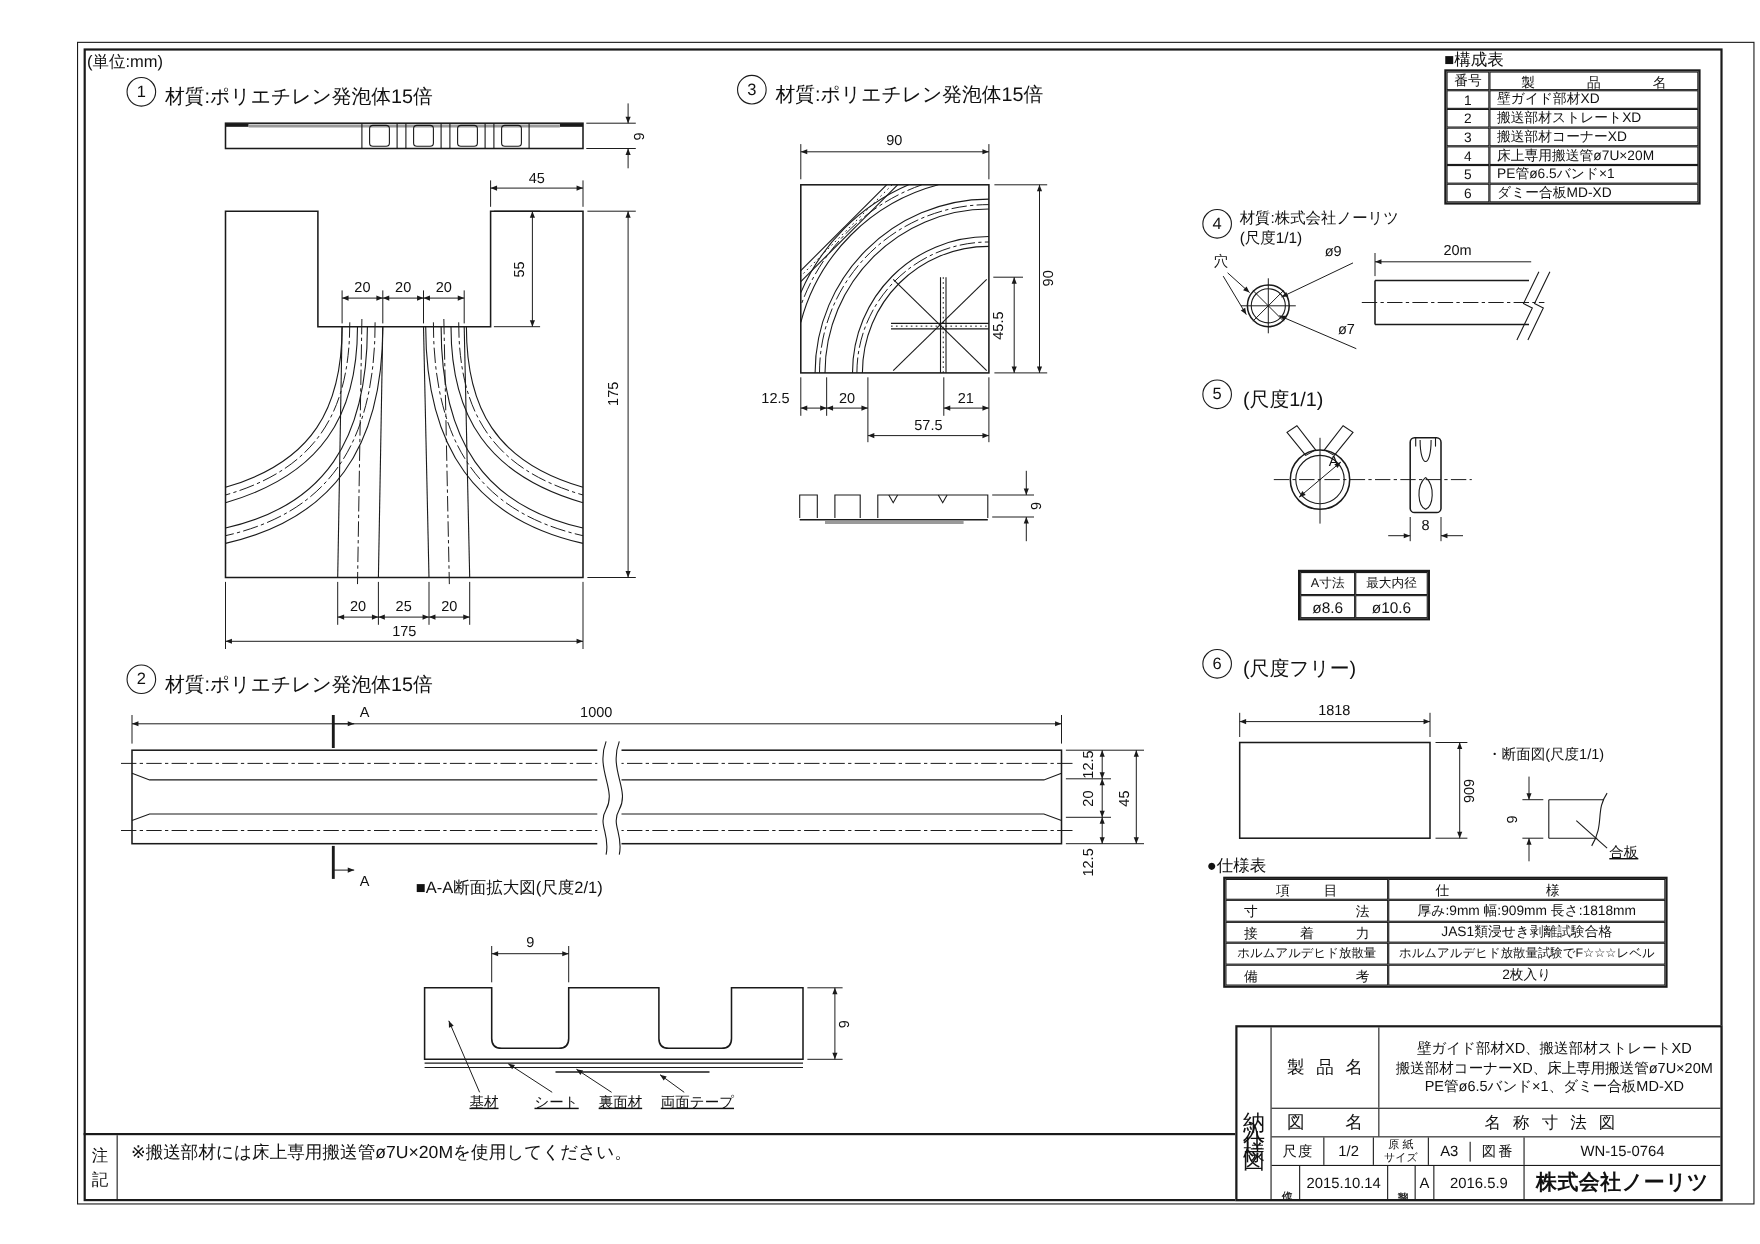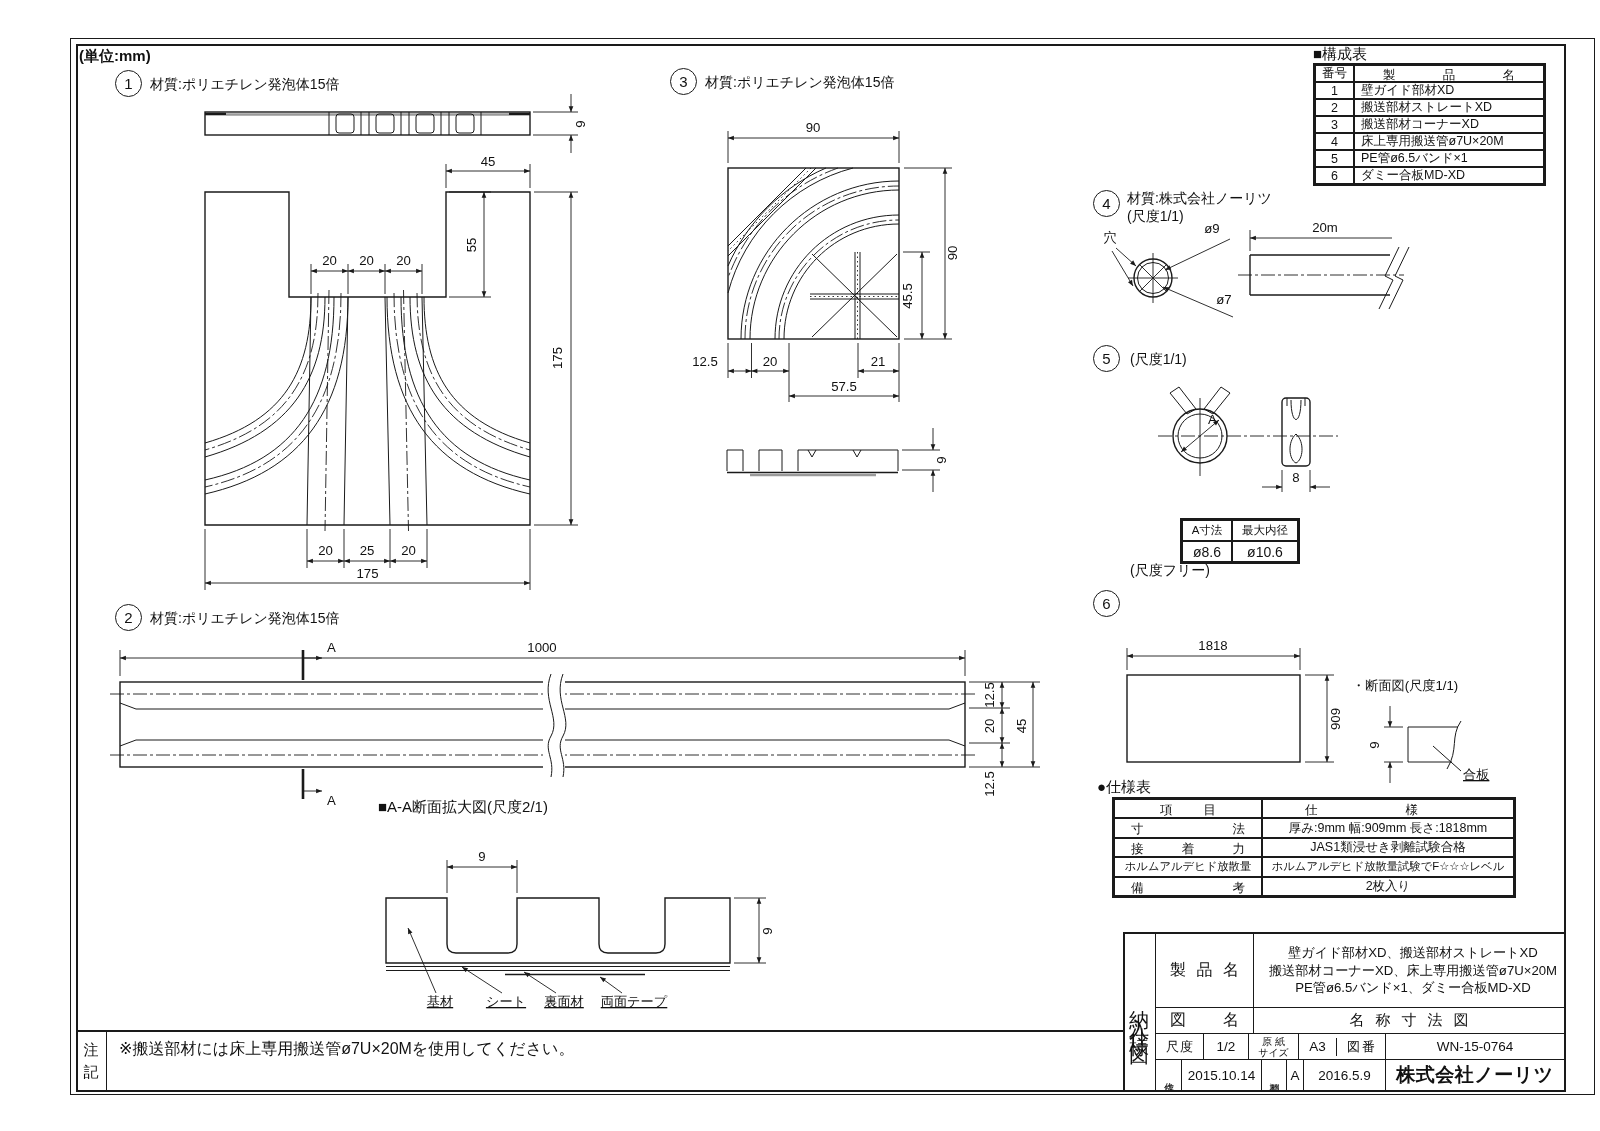--- a/index.html
+++ b/index.html
@@ -15,22 +15,22 @@
   .ext{fill:none;stroke:#1a1a1a;stroke-width:.9;}
   .dd{fill:none;stroke:#1a1a1a;stroke-width:.9;stroke-dasharray:14 3 3 3;}
   .dot{fill:none;stroke:#1a1a1a;stroke-width:.9;stroke-dasharray:1.5 3;}
   .dim{fill:none;stroke:#1a1a1a;stroke-width:.9;marker-start:url(#ah);marker-end:url(#ah);}
   .dime{fill:none;stroke:#1a1a1a;stroke-width:.9;marker-end:url(#ah);}
   .gray{stroke:#9a9a9a;}
   .thk{stroke-width:2.6;}
   .mid{text-anchor:middle;}
   .badge{position:absolute;width:25px;height:25px;border:1.6px solid #1a1a1a;border-radius:50%;
          display:flex;align-items:center;justify-content:center;font-size:15px;background:#fff;}
-  .lbl{position:absolute;font-size:14px;white-space:nowrap;}
-  .unit{position:absolute;left:79px;top:47px;font-size:15px;font-weight:bold;}
+  .lbl{position:absolute;font-size:18px;white-space:nowrap;}
+  .unit{position:absolute;left:79px;top:47px;font-size:15px;font-weight:normal;}
   
   .parts-title{position:absolute;left:1313px;top:45px;font-size:15px;}
   .parts{position:absolute;left:1313px;top:63px;width:229px;border:2px solid #1a1a1a;
          display:grid;grid-template-columns:39px 1fr;grid-auto-rows:17px;font-size:12.5px;}
   .parts>div{border:1px solid #1a1a1a;display:flex;align-items:center;justify-content:center;overflow:hidden;}
   .parts>div.nm{justify-content:flex-start;padding-left:6px;}
   .parts>div.hd2{display:block;text-align:justify;text-align-last:justify;padding:1px 28px 0 28px;}
   
   .spec-title{position:absolute;left:1097px;top:778px;font-size:15px;}
   .spec{position:absolute;left:1112px;top:797px;width:400px;border:2px solid #1a1a1a;
@@ -390,21 +390,21 @@
   <div class="badge" style="left:1093px;top:190px;">4</div>
   <div class="mat2" style="left:1127px;top:189px;">
     <div>材質:株式会社ノーリツ</div>
     <div>(尺度1/1)</div>
   </div>
 
   <div class="badge" style="left:1093px;top:345px;">5</div>
   <div class="lbl" style="left:1130px;top:351px;">(尺度1/1)</div>
 
   <div class="badge" style="left:1093px;top:590px;">6</div>
-  <div class="lbl" style="left:1130px;top:562px;">(尺度フリー)</div>
+  <div class="lbl" style="left:1130px;top:596px;">(尺度フリー)</div>
 
   <div class="a-table">
     <div class="h">A寸法</div>
     <div class="h">最大内径</div>
     <div class="v">ø8.6</div>
     <div class="v">ø10.6</div>
   </div>
 
   <div class="parts-title">■構成表</div>
   <div class="parts">

